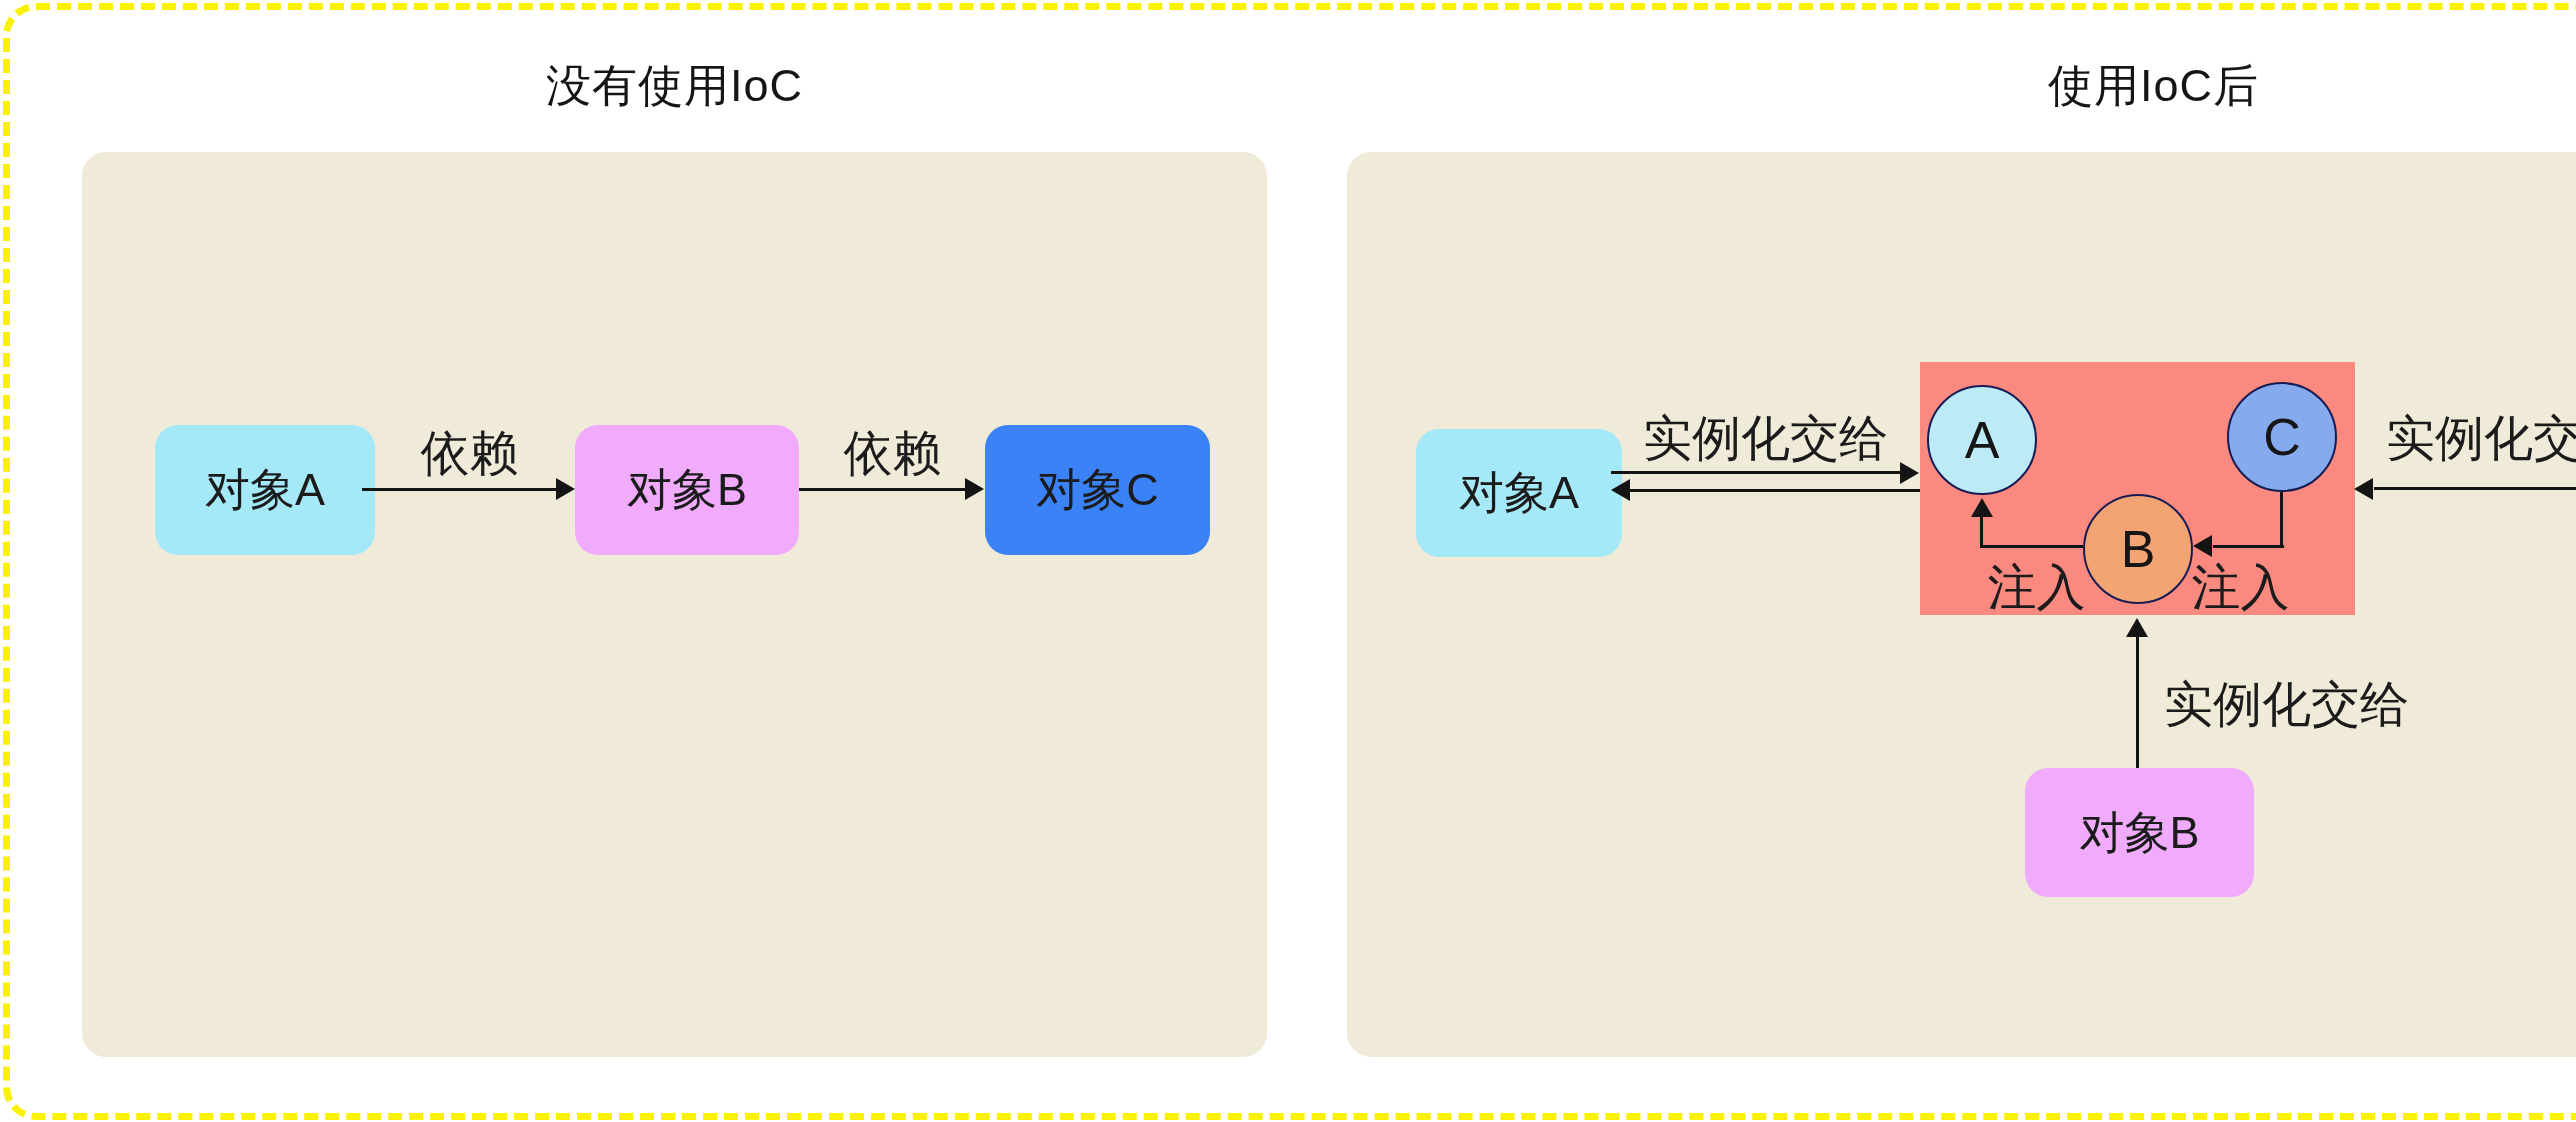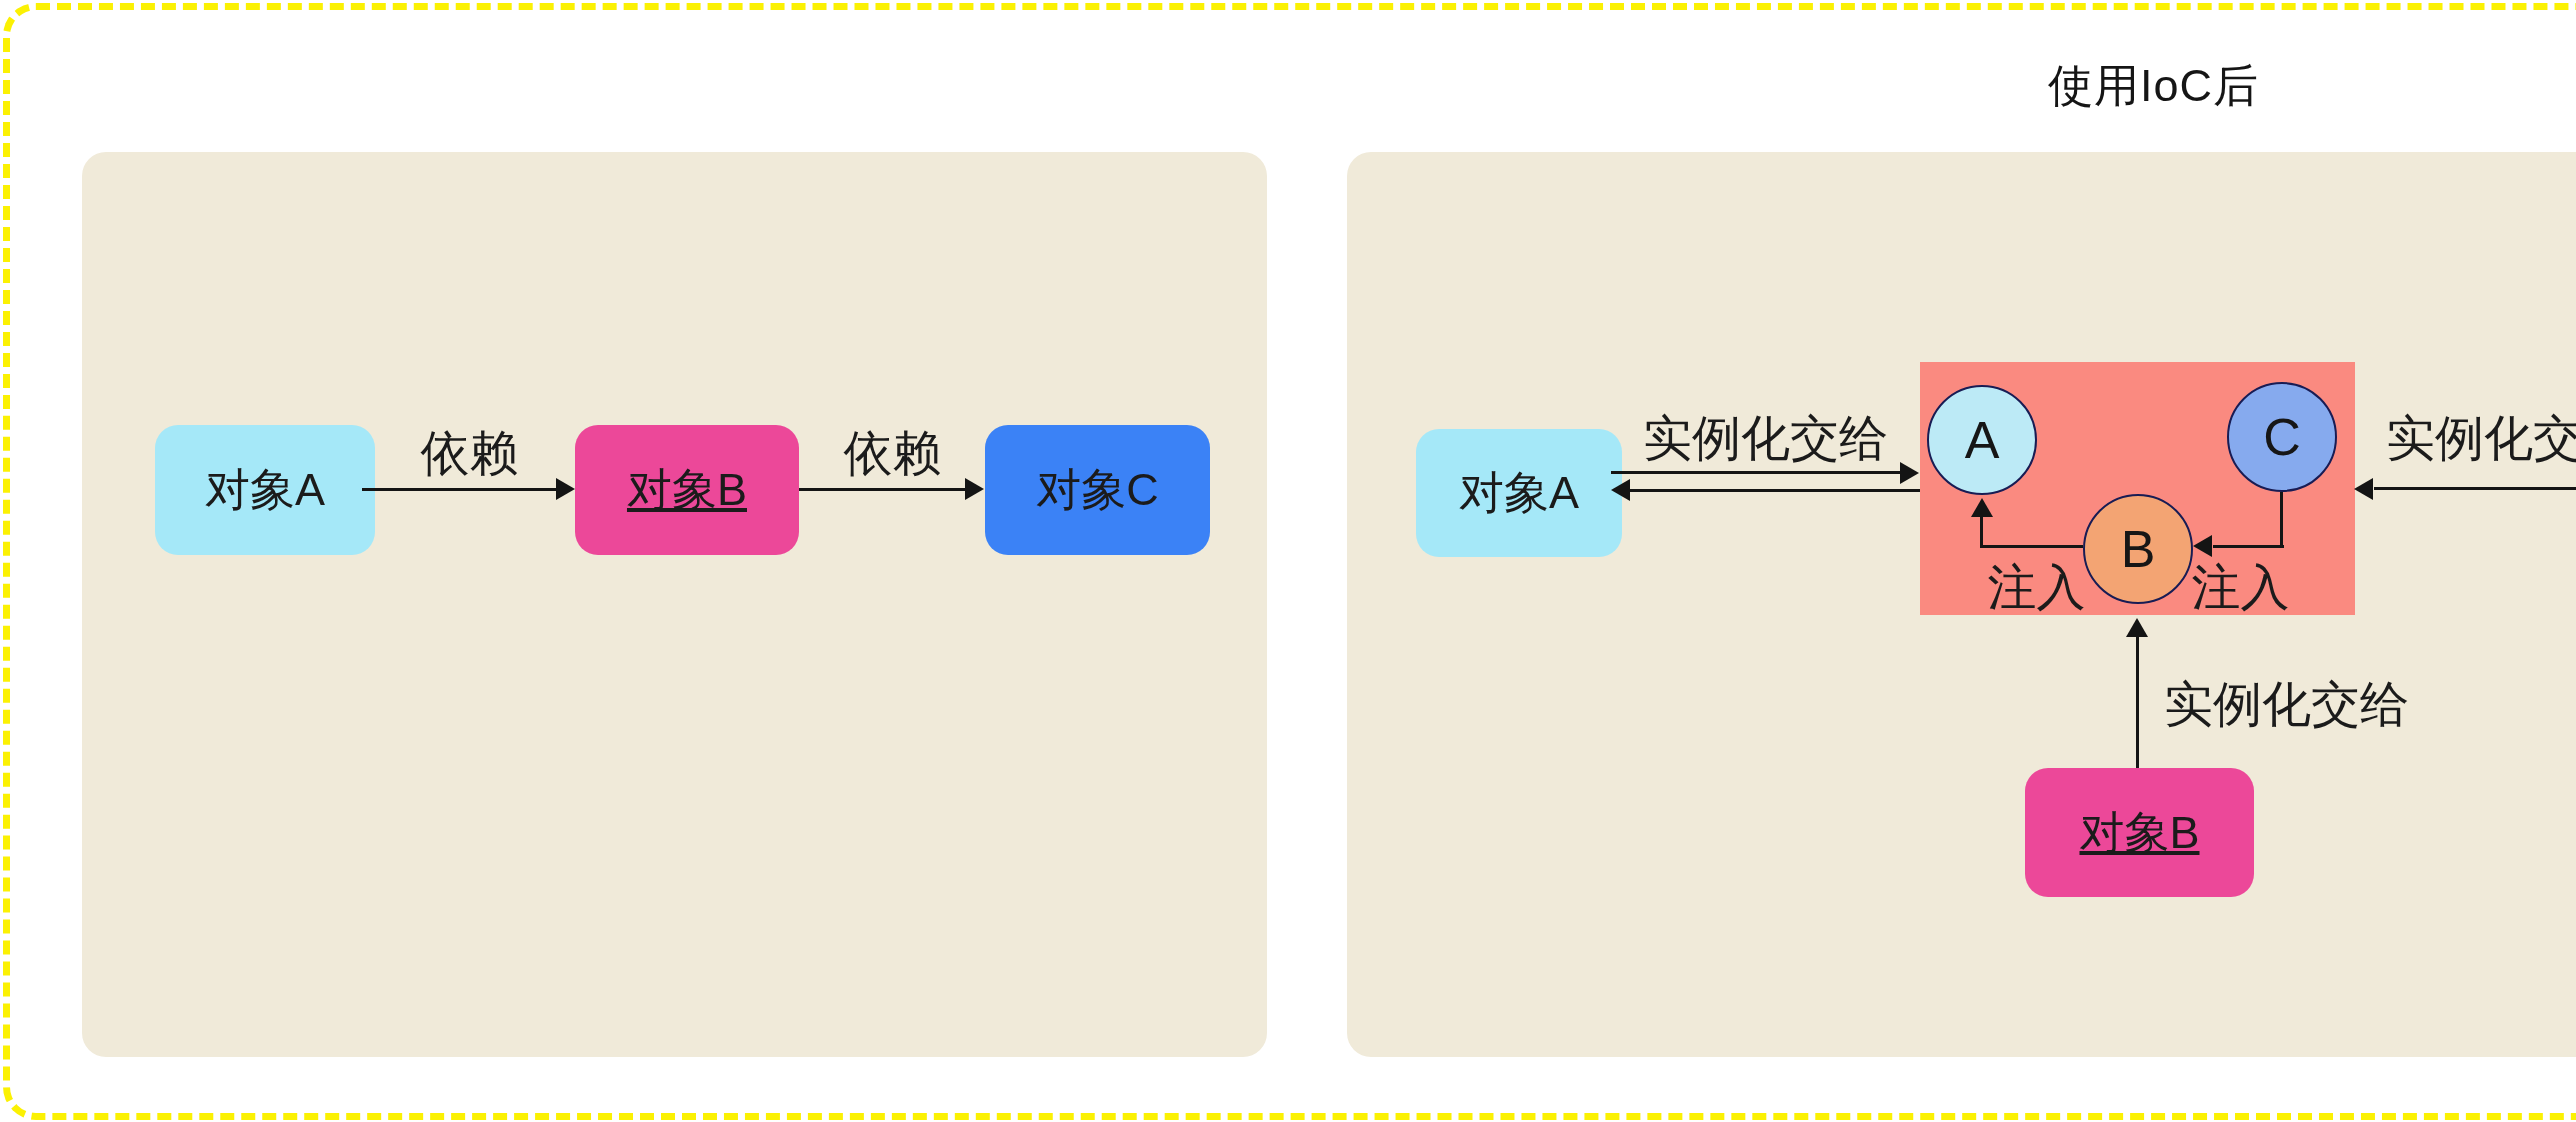--- a/index.html
+++ b/index.html
@@ -6,41 +6,42 @@
   .canvas{position:relative;width:2988px;height:1123px;background:#ffffff;overflow:hidden;
           font-family:"Liberation Sans","DejaVu Sans",sans-serif;color:#1b1b1b;}
   .frame{position:absolute;left:3.1px;top:3.1px;right:3.1px;bottom:3.1px;
          border:7.2px dashed #FBF103;border-radius:33px;}
   .sec-title{position:absolute;height:52px;line-height:52px;font-size:45px;
              text-align:center;color:#151515;letter-spacing:1px;}
   .panel{position:absolute;top:152px;height:905px;background:#F0EAD9;border-radius:24px;}
   .box{position:absolute;border-radius:23px;display:flex;align-items:center;
        justify-content:center;font-size:45px;color:#1b1b1b;}
   .cyan{background:#A5E8F8;margin-left:12px;}
-  .orange{background:#ec4899;text-decoration:underline;}
+  .orange{background:#f0abfc;}
   .blue{background:#3b82f6;}
   .lbl{position:absolute;font-size:49px;color:#1b1b1b;text-align:center;line-height:47px;white-space:nowrap;}
   .line{position:absolute;background:#141414;}
   .ah{position:absolute;width:0;height:0;}
   .ah.right{border-top:11.3px solid transparent;border-bottom:11.3px solid transparent;border-left:19.6px solid #141414;}
   .ah.left{border-top:11.3px solid transparent;border-bottom:11.3px solid transparent;border-right:19.6px solid #141414;}
   .ah.up{border-left:11.3px solid transparent;border-right:11.3px solid transparent;border-bottom:19.6px solid #141414;}
   .ioc-rect{position:absolute;left:1920px;top:362px;width:435px;height:253px;background:#FA8A80;}
   .ioc-title{position:absolute;left:1699px;top:269px;width:876px;height:52px;line-height:52px;
              font-size:47px;font-weight:bold;color:#F4737E;text-align:center;letter-spacing:0.5px;}
   .circle{position:absolute;width:110px;height:110px;border-radius:50%;border:2.1px solid #181C54;
           box-sizing:border-box;display:flex;align-items:center;justify-content:center;
           font-size:52px;color:#161616;}
 </style>
 </head>
 <body>
 
 <div class="canvas">
   <div class="frame"></div>
 
+  <div class="sec-title" style="left:82px;top:60px;width:1185px;">没有使用IoC</div>
 
   <div class="panel" style="left:82px;width:1185px;"></div>
 
   <div class="box cyan" style="left:143px;top:425px;width:220px;height:130px;">
     <span>对象A</span>
   </div>
   <div class="box orange" style="left:575px;top:425px;width:224px;height:130px;">
     <span>对象B</span>
   </div>
   <div class="box blue" style="left:985px;top:425px;width:225px;height:130px;">

